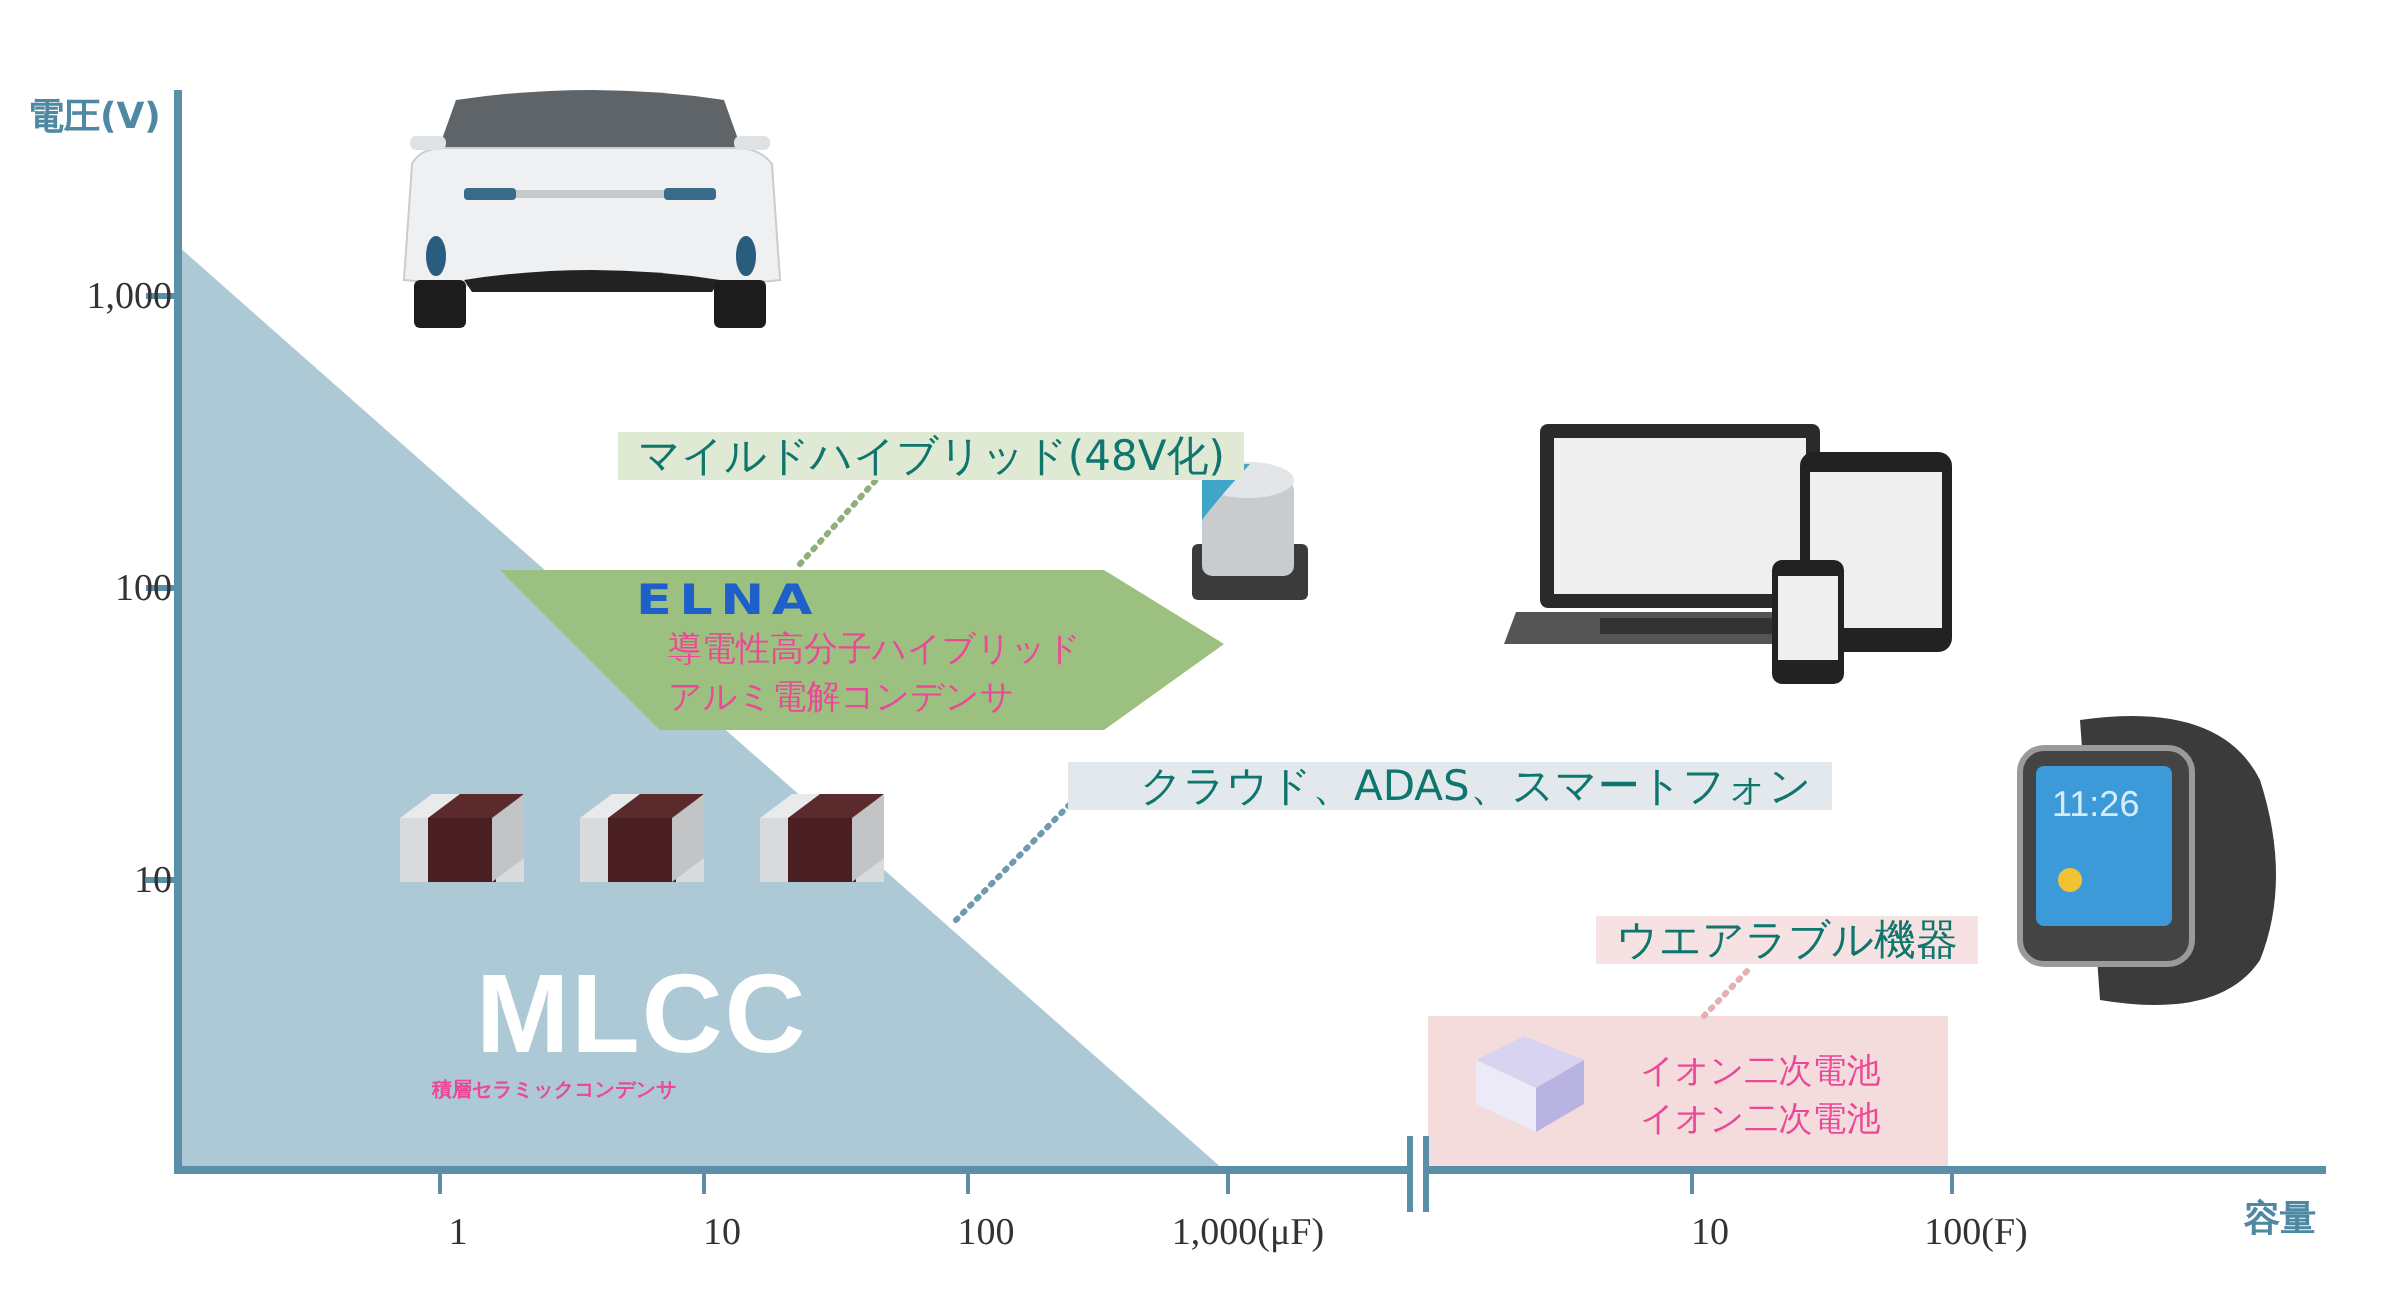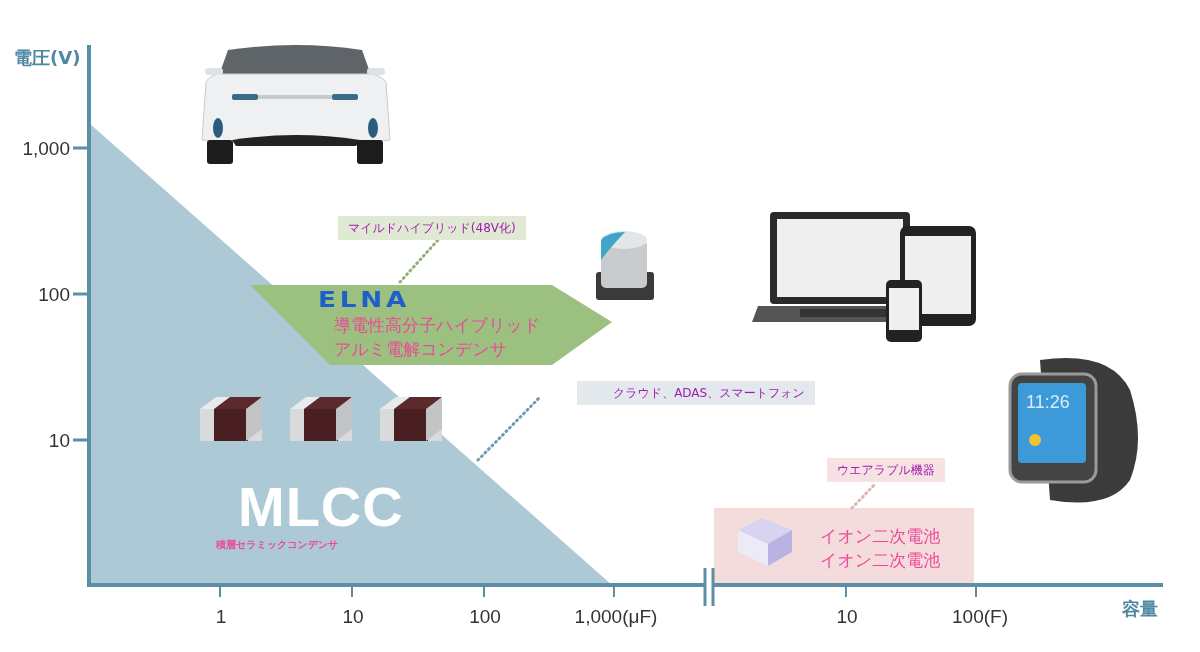--- a/index.html
+++ b/index.html
@@ -1,26 +1,26 @@
 <!DOCTYPE html>
 <html><head>
 <meta charset="utf-8">
 <style>
   html, body { margin: 0; padding: 0; background: #ffffff; }
   body { width: 1200px; height: 652px; position: relative; overflow: hidden;
          font-family: "DejaVu Sans", "Liberation Sans", sans-serif; }
   .abs { position: absolute; }
   svg.layer { position: absolute; left: 0; top: 0; }
-  .tick-label { position: absolute; font-family: Liberation Sans, sans-serif;
-                font-size: 19px; color: #333; white-space: nowrap; }
+  .tick-label { position: absolute; font-family: Liberation Serif, serif;
+                font-size: 19px; color: #333; white-space: nowrap; padding-left: 16px; }
   .ylab { text-align: right; width: 70px; }
   .xlab { transform: translateX(-50%); }
   .axis-title { position: absolute; color: #4f88a3; font-weight: bold; font-size: 18px; white-space: nowrap; }
-  .callout { position: absolute; font-size: 12px; color: #a21caf; white-space: nowrap;
-             padding: 3px 10px; line-height: 18px; margin-left: 29px; }
+  .callout { position: absolute; font-size: 21px; color: #0f766e; white-space: nowrap;
+             padding: 3px 10px; line-height: 18px; }
   .callout.green { background: #dfe9d3; }
   .callout.blue { background: #e2e8ec; }
   .callout.pink { background: #f6e2e2; }
   .bold-jp { font-weight: normal; color: #ec4899; font-size: 17px; line-height: 24px; }
   .mlcc-title { position: absolute; color: #ffffff; font-weight: bold; font-size: 56px;
                 font-family: "Liberation Sans", "DejaVu Sans", sans-serif; letter-spacing: 1px; }
   .mlcc-sub { position: absolute; color: #ec4899; font-weight: bold; font-size: 10px; white-space: nowrap; }
   .elna { position: absolute; color: #1f5fc9; font-weight: bold; font-size: 21px; letter-spacing: 3px;
           font-family: "DejaVu Sans", "Liberation Sans", sans-serif; transform: scaleX(1.25); transform-origin: left; }
 </style>
@@ -135,21 +135,21 @@
 <div class="tick-label ylab" style="left:0px; top:430px;">10</div>
 
 <div class="tick-label xlab" style="left:221px; top:606px;">1</div>
 <div class="tick-label xlab" style="left:353px; top:606px;">10</div>
 <div class="tick-label xlab" style="left:485px; top:606px;">100</div>
 <div class="tick-label xlab" style="left:616px; top:606px;">1,000(μF)</div>
 <div class="tick-label xlab" style="left:847px; top:606px;">10</div>
 <div class="tick-label xlab" style="left:980px; top:606px;">100(F)</div>
 
 <div class="callout green" style="left:309px; top:216px;">マイルドハイブリッド(48V化)</div>
-<div class="callout blue" style="left:548px; top:381px;padding-left:36px;">クラウド、ADAS、スマートフォン</div>
+<div class="callout blue" style="left:534px; top:381px;padding-left:36px;">クラウド、ADAS、スマートフォン</div>
 <div class="callout pink" style="left:798px; top:458px;">ウエアラブル機器</div>
 
 <div class="elna" style="left:318px; top:288px;">ELNA</div>
 <div class="abs bold-jp" style="left:334px; top:313px;">導電性高分子ハイブリッド</div>
 <div class="abs bold-jp" style="left:334px; top:337px;">アルミ電解コンデンサ</div>
 
 <div class="mlcc-title" style="left:238px; top:474px;">MLCC</div>
 <div class="mlcc-sub" style="left:216px; top:538px;">積層セラミックコンデンサ</div>
 
 <div class="abs bold-jp" style="left:820px; top:524px;">イオン二次電池</div>

